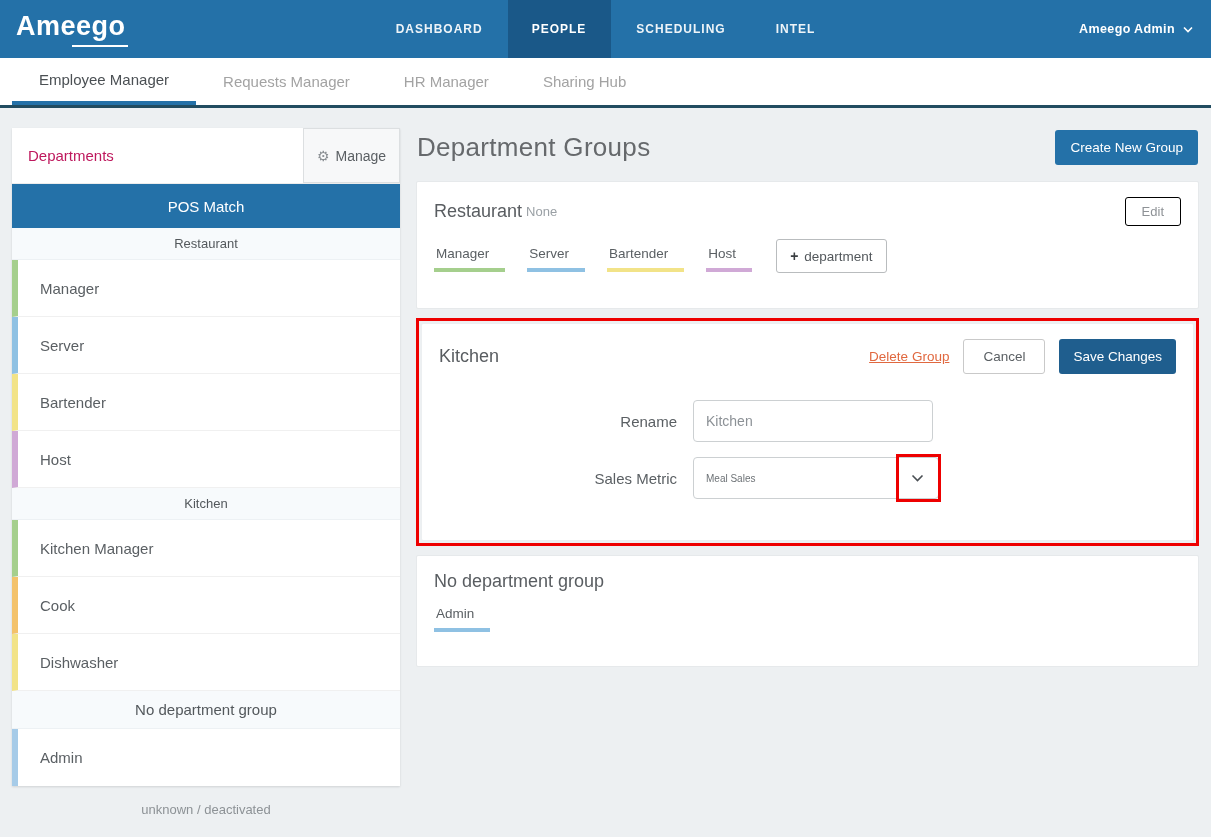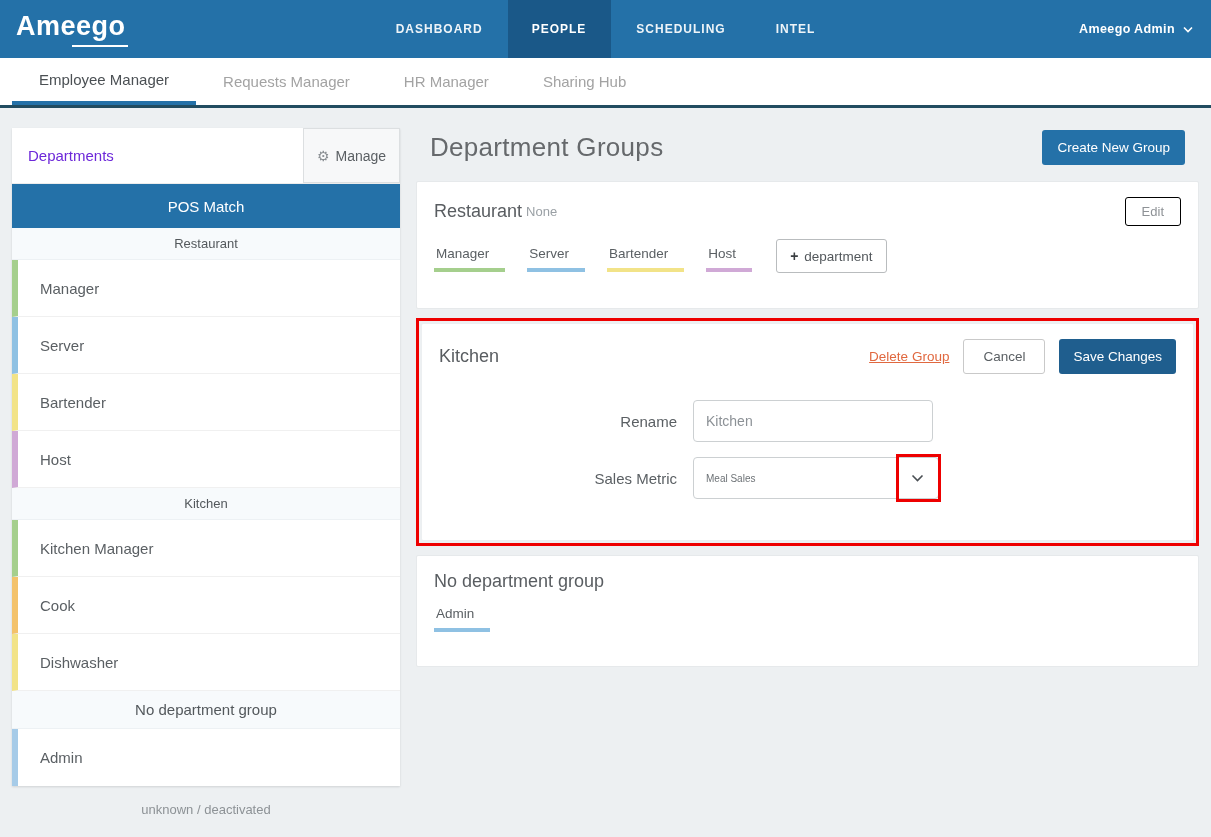--- a/index.html
+++ b/index.html
@@ -27,32 +27,32 @@
   .tab.active { color:#4b5054; border-bottom:4px solid #2471a8; }
 
   
   .main { display:flex; padding:20px 12px 0; }
   .left-col { width:388px; flex:none; }
   .right-col { flex:1; margin-left:16px; }
 
   
   .side-panel { background:#fff; box-shadow:0 1px 2px rgba(0,0,0,.12); }
   .side-header { height:56px; display:flex; align-items:stretch; border-bottom:1px solid #ececec; }
-  .side-title { display:flex; align-items:center; padding-left:16px; font-size:15px; color:#6d28d9; }
+  .side-title { display:flex; align-items:center; padding-left:16px; font-size:15px; color:#be185d; }
   .manage-btn { margin-left:auto; width:97px; background:#f7f8f9; border:1px solid #dcdfe1; display:flex; align-items:center; justify-content:center; gap:6px; font-size:14px; color:#5a5f63; cursor:pointer; }
   .gear { font-size:14px; color:#8a8f93; line-height:1; }
   .pos-match { height:44px; background:#2471a8; color:#fff; display:flex; align-items:center; justify-content:center; font-size:15px; cursor:pointer; }
   .section-h { height:32px; background:#f7fafc; border-bottom:1px solid #edf1f4; display:flex; align-items:center; justify-content:center; font-size:13px; color:#53585c; }
   .section-h.large { height:38px; font-size:15px; }
   .dept-item { height:57px; border-left:6px solid #ccc; border-bottom:1px solid #f0f0f0; display:flex; align-items:center; padding-left:22px; font-size:15px; color:#5a5f63; background:#fff; cursor:pointer; }
   .dept-item:last-child { border-bottom:none; }
   .side-footer { text-align:center; margin-top:16px; font-size:13px; color:#8d9296; }
 
   
-  .content-header { display:flex; align-items:center; margin:2px 14px 16px; }
+  .content-header { display:flex; align-items:center; margin:2px 1px 16px; }
   .page-title { font-size:26px; color:#66696c; font-weight:400; letter-spacing:.3px; }
   .create-btn { margin-left:auto; background:#2471a8; color:#fff; font-size:13.5px; padding:10px 15px; border:none; border-radius:3px; cursor:pointer; font-family:inherit; }
 
   .card { background:#fff; border:1px solid #e6e9eb; border-radius:2px; padding:15px 17px; }
   .card-restaurant { padding-bottom:32px; margin-bottom:9px; }
   .card-head { display:flex; align-items:center; }
   .group-title { font-size:18px; color:#595d61; }
   .group-subtitle { font-size:13px; color:#9aa0a5; margin-left:4px; }
   .edit-btn { margin-left:auto; background:#fff; border:1px solid #000000; color:#8e9296; font-size:13px; padding:6px 16px; border-radius:3px; cursor:pointer; font-family:inherit; }
 

